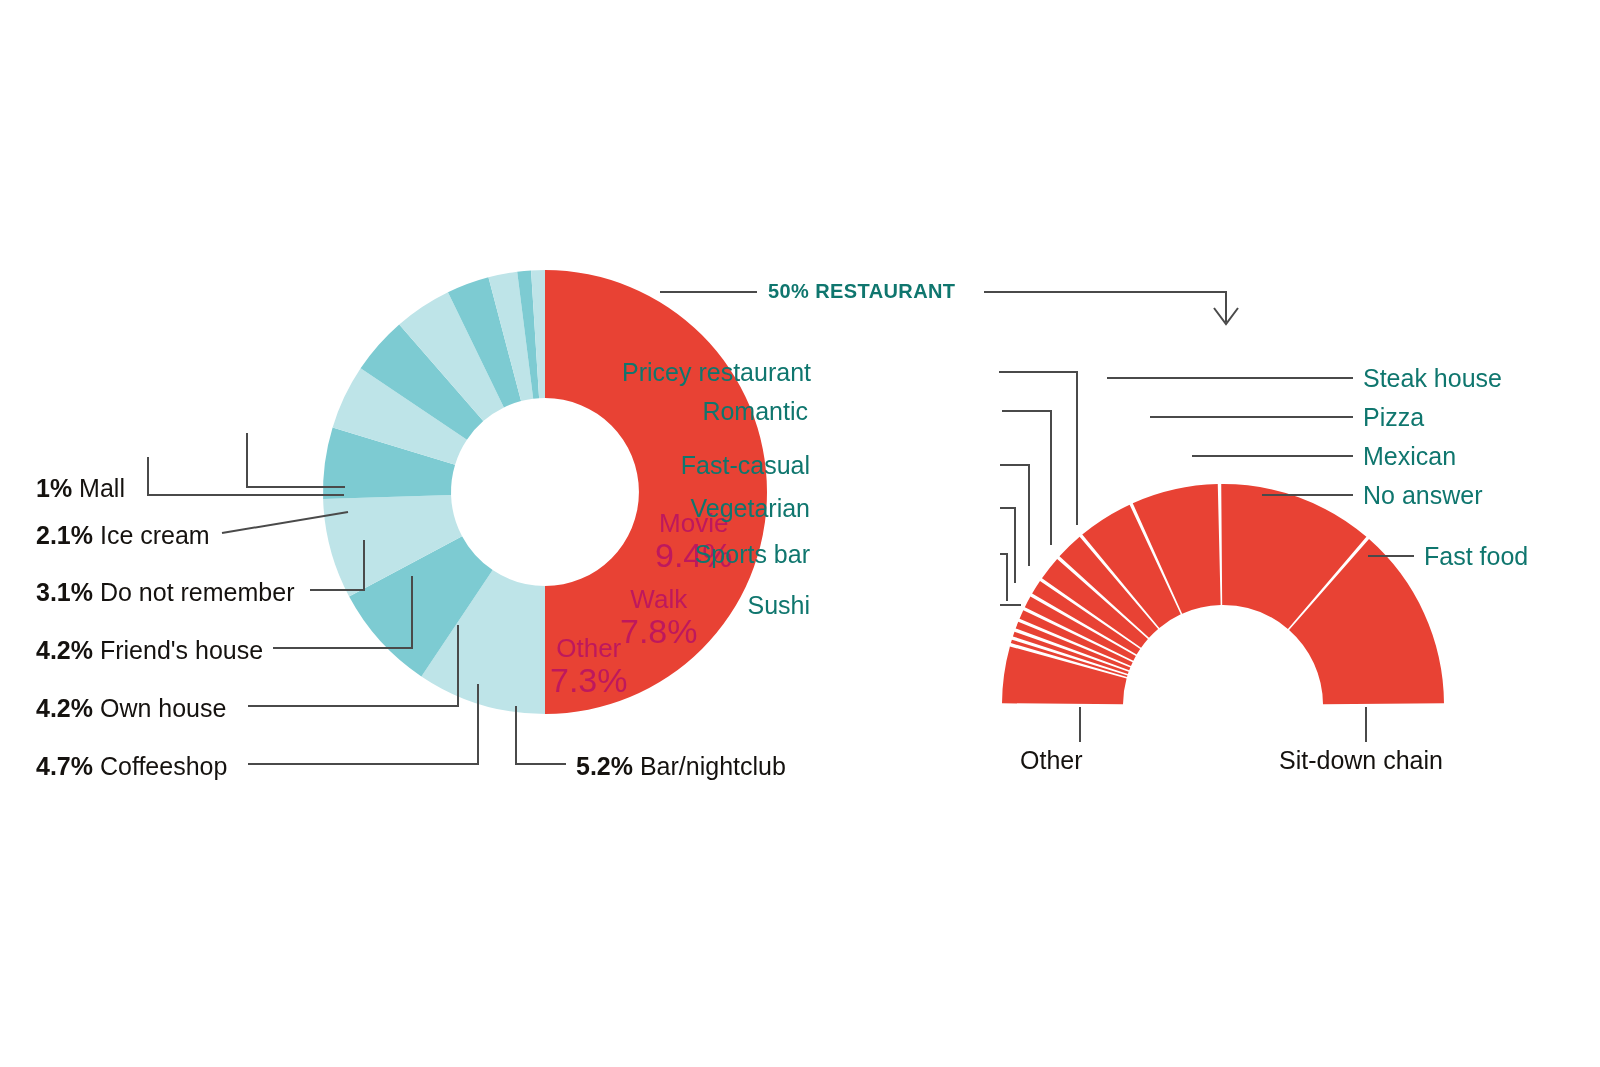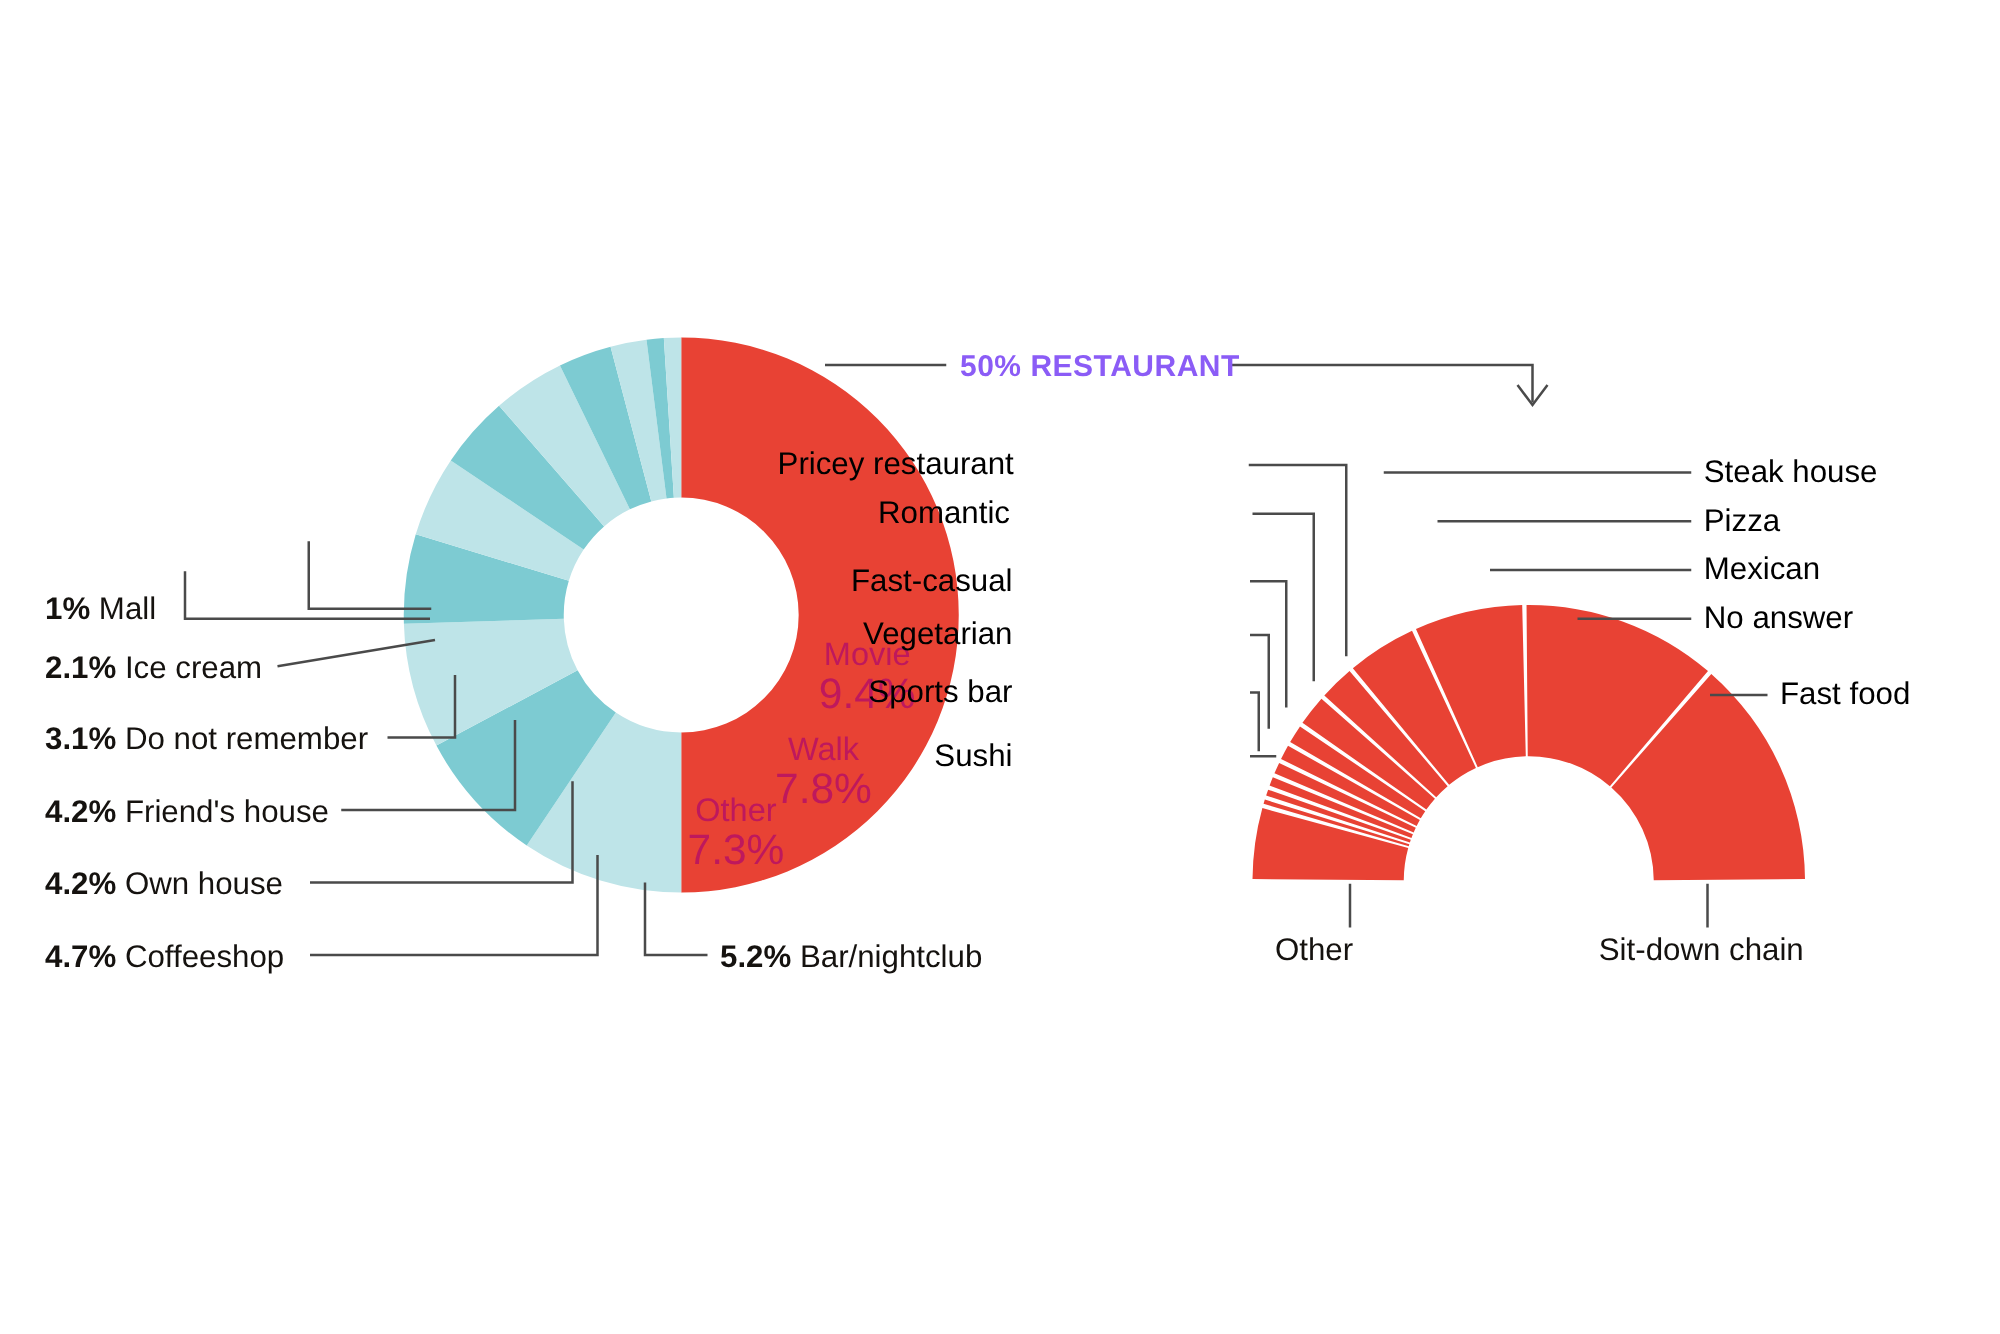--- a/index.html
+++ b/index.html
@@ -10,23 +10,23 @@
 
   .lbl{position:absolute;white-space:nowrap;font-size:25px;color:#15120f;line-height:1;}
   .lbl .pct{font-weight:700;}
   .lbl.left-anchor{transform:translateY(-50%);}
 
   .donut-txt{position:absolute;white-space:nowrap;text-align:center;
              font-size:26px;color:#be185d;line-height:1.08;}
   .donut-txt .v{font-weight:400;font-size:34px;display:block;}
 
   .title{position:absolute;white-space:nowrap;font-weight:700;
-         font-size:24px;letter-spacing:.4px;color:#8b5cf6;}
+         font-size:20px;letter-spacing:.4px;color:#0f766e;}
 
-  .semi-lbl{position:absolute;white-space:nowrap;font-size:25px;color:#000000;
+  .semi-lbl{position:absolute;white-space:nowrap;font-size:25px;color:#0f766e;
             line-height:1;transform:translateY(-50%);}
   .semi-lbl.r{text-align:center;}
   .semi-lbl.l{text-align:right;}
   .semi-bot{position:absolute;white-space:nowrap;font-size:25px;color:#15120f;line-height:1;}
 </style>
 </head>
 <body>
 
 <div id="stage">
 

